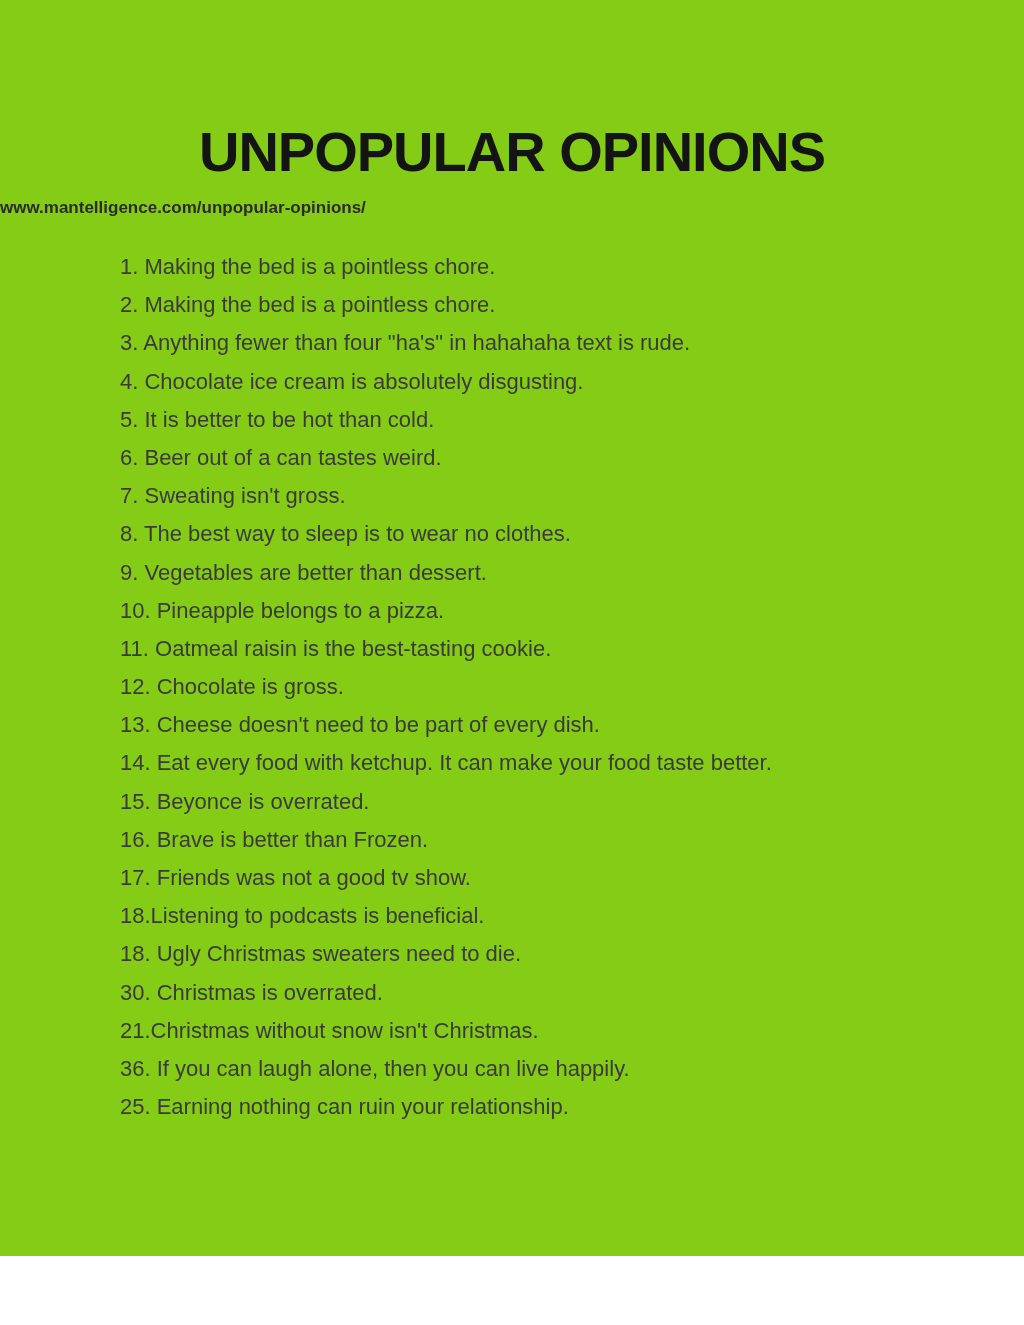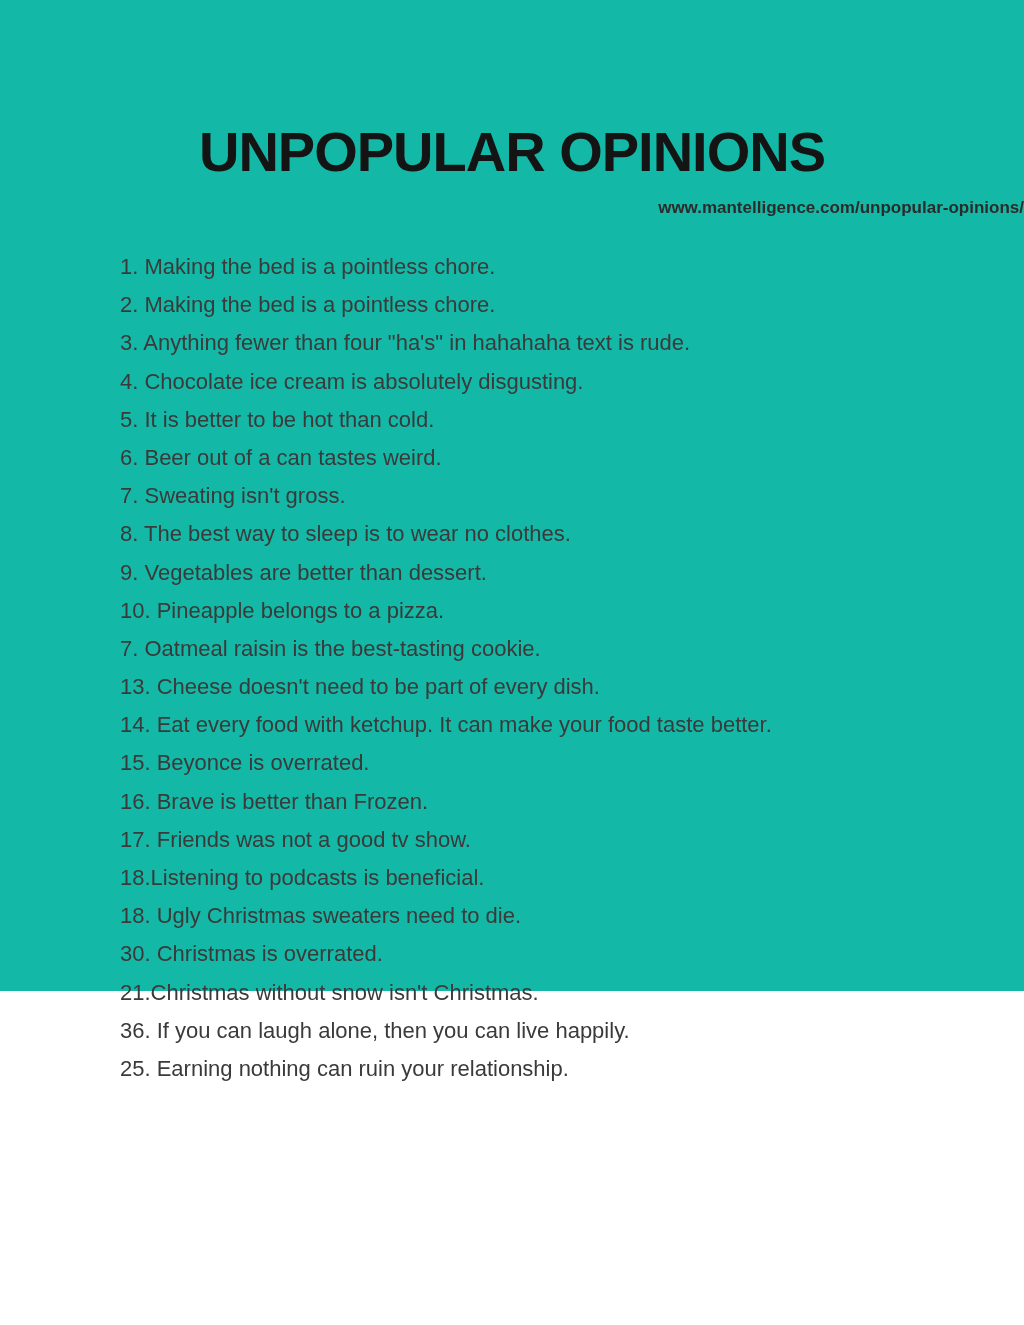--- a/index.html
+++ b/index.html
@@ -5,37 +5,37 @@
   * { margin: 0; padding: 0; box-sizing: border-box; }
   html, body {
     width: 1024px;
     height: 1325px;
     background: #ffffff;
     font-family: "Liberation Sans", sans-serif;
     overflow: hidden;
   }
   .doc-page {
     width: 1024px;
-    height: 991px;
-    background: #14b8a6;
+    height: 1256px;
+    background: #84cc16;
     position: relative;
   }
   .doc-title {
     padding-top: 124px;
     text-align: center;
     font-size: 56px;
     line-height: 1.0;
     font-weight: 800;
     letter-spacing: -1px;
     color: #141414;
     font-family: "Liberation Sans", sans-serif;
   }
   .doc-url {
     margin-top: 18px;
-    text-align: right;
+    text-align: left;
     font-size: 17px;
     font-weight: 700;
     color: #2b2b2b;
   }
   .opinion-list {
     margin-top: 39px;
     margin-left: 120px;
     margin-right: 100px;
     list-style: none;
   }
@@ -57,21 +57,22 @@
       <li class="opinion-item">1. Making the bed is a pointless chore.</li>
       <li class="opinion-item">2. Making the bed is a pointless chore.</li>
       <li class="opinion-item">3. Anything fewer than four "ha's" in hahahaha text is rude.</li>
       <li class="opinion-item">4. Chocolate ice cream is absolutely disgusting.</li>
       <li class="opinion-item">5. It is better to be hot than cold.</li>
       <li class="opinion-item">6. Beer out of a can tastes weird.</li>
       <li class="opinion-item">7. Sweating isn't gross.</li>
       <li class="opinion-item">8. The best way to sleep is to wear no clothes.</li>
       <li class="opinion-item">9. Vegetables are better than dessert.</li>
       <li class="opinion-item">10. Pineapple belongs to a pizza.</li>
-      <li class="opinion-item">7. Oatmeal raisin is the best-tasting cookie.</li>
+      <li class="opinion-item">11. Oatmeal raisin is the best-tasting cookie.</li>
+      <li class="opinion-item">12. Chocolate is gross.</li>
       <li class="opinion-item">13. Cheese doesn't need to be part of every dish.</li>
       <li class="opinion-item">14. Eat every food with ketchup. It can make your food taste better.</li>
       <li class="opinion-item">15. Beyonce is overrated.</li>
       <li class="opinion-item">16. Brave is better than Frozen.</li>
       <li class="opinion-item">17. Friends was not a good tv show.</li>
       <li class="opinion-item">18.Listening to podcasts is beneficial.</li>
       <li class="opinion-item">18. Ugly Christmas sweaters need to die.</li>
       <li class="opinion-item">30. Christmas is overrated.</li>
       <li class="opinion-item">21.Christmas without snow isn't Christmas.</li>
       <li class="opinion-item">36. If you can laugh alone, then you can live happily.</li>

